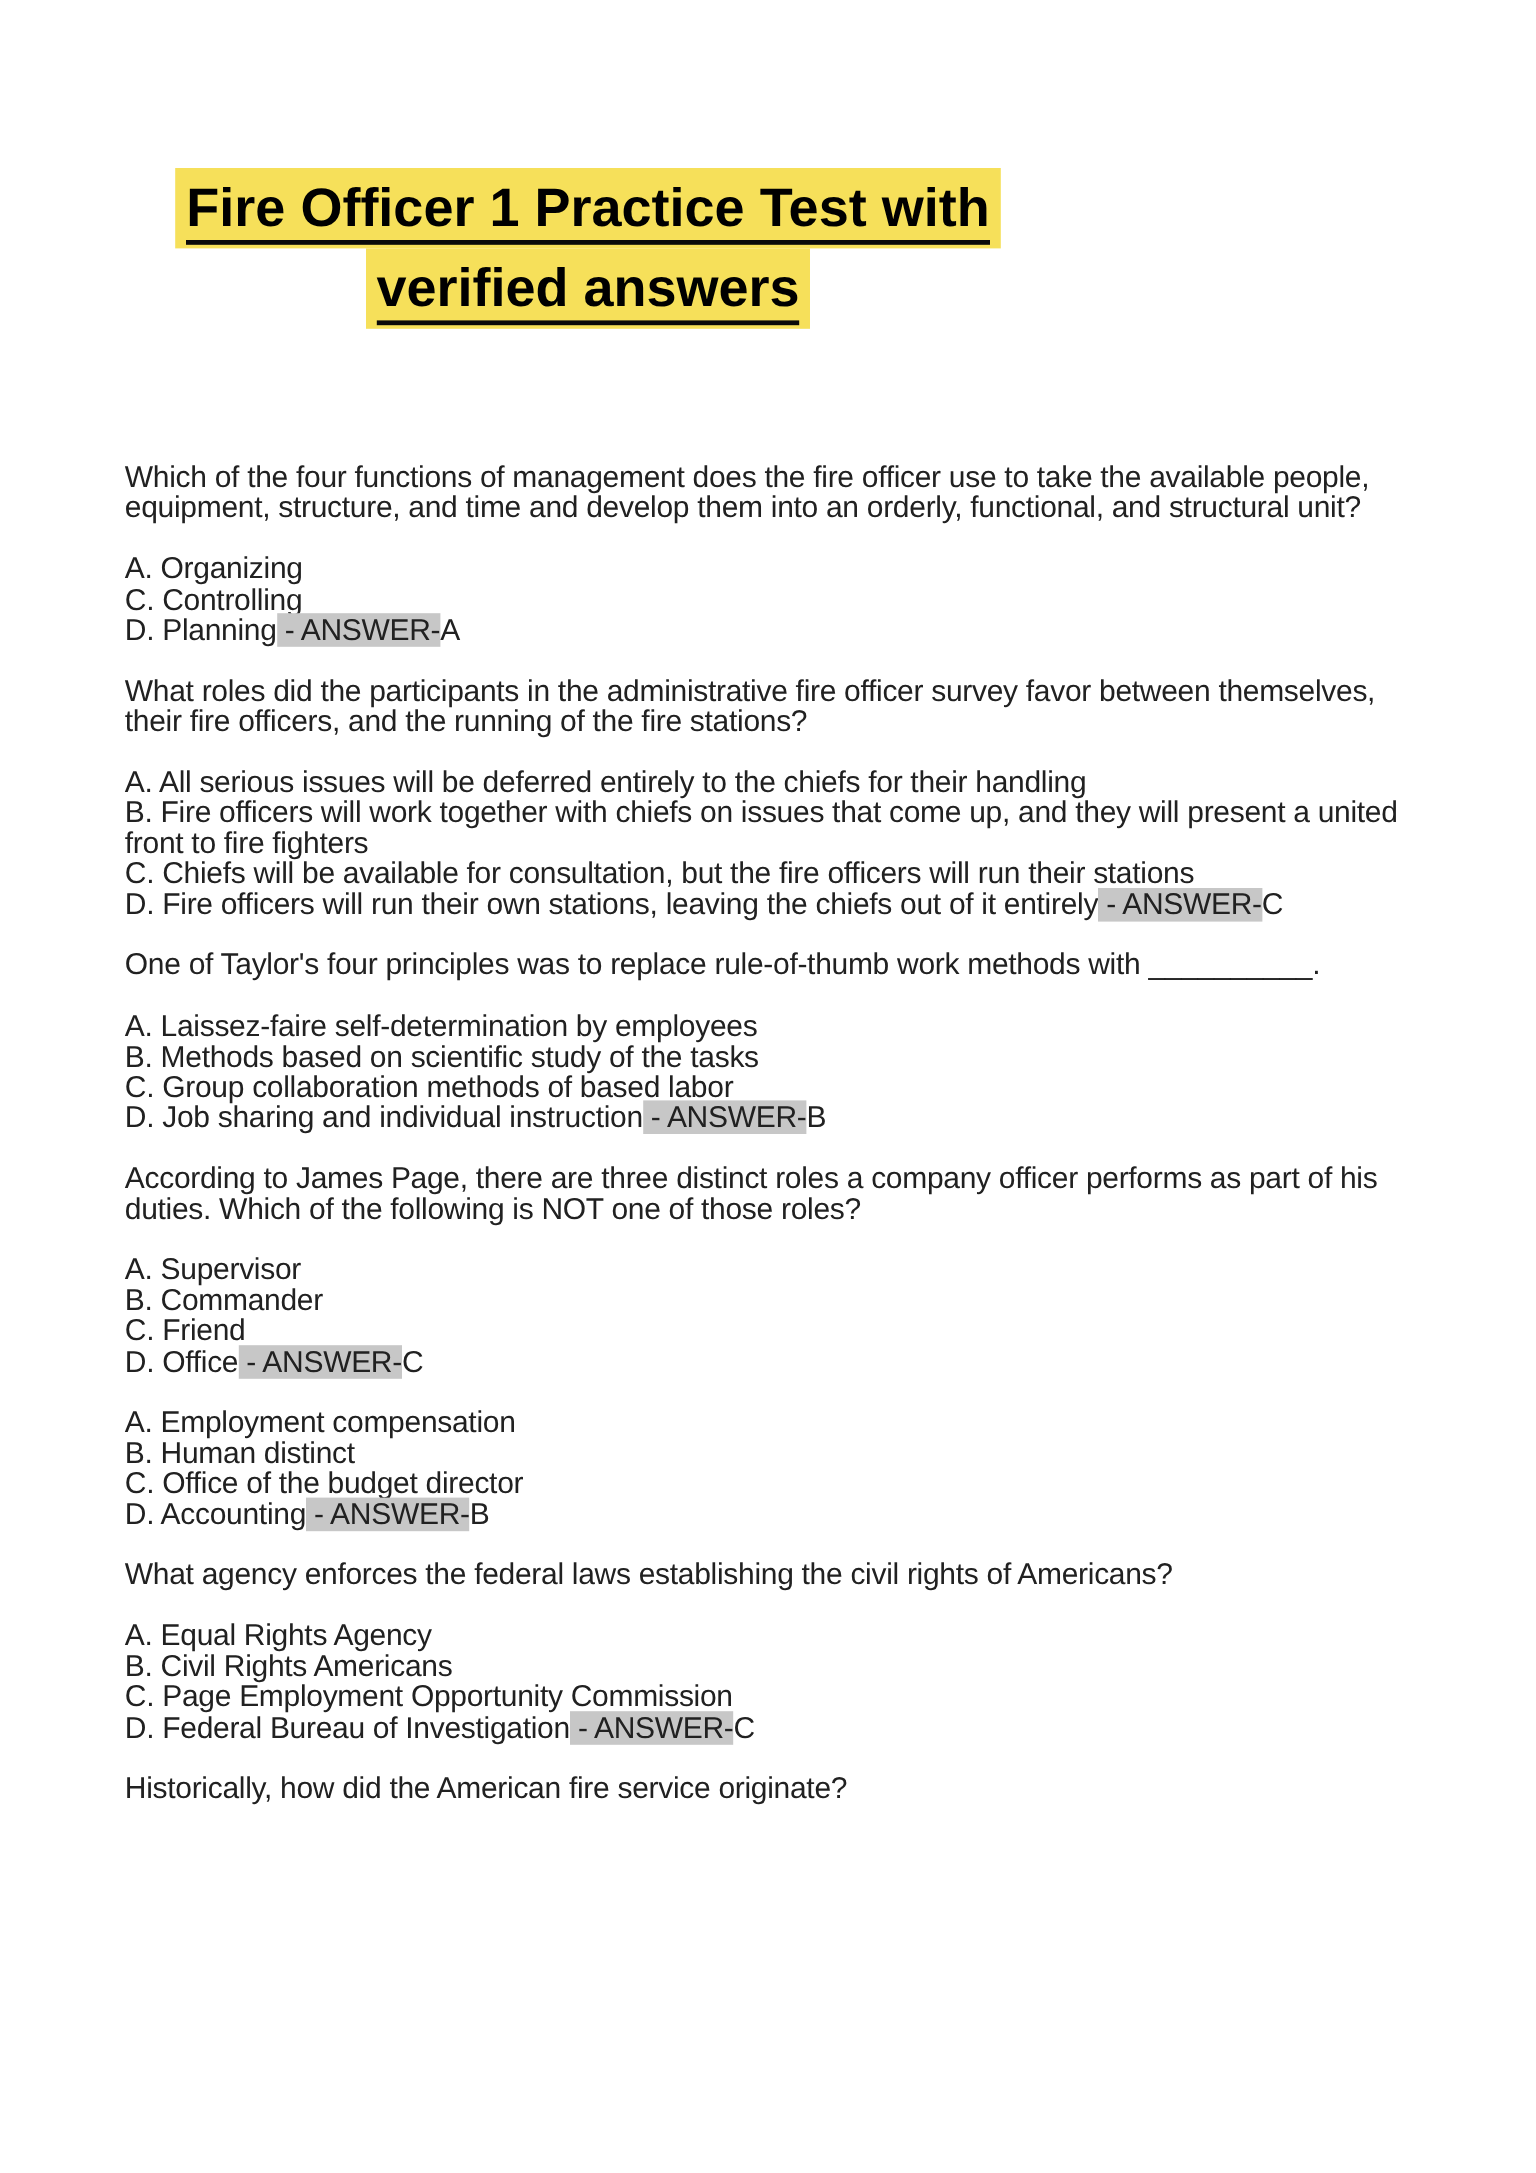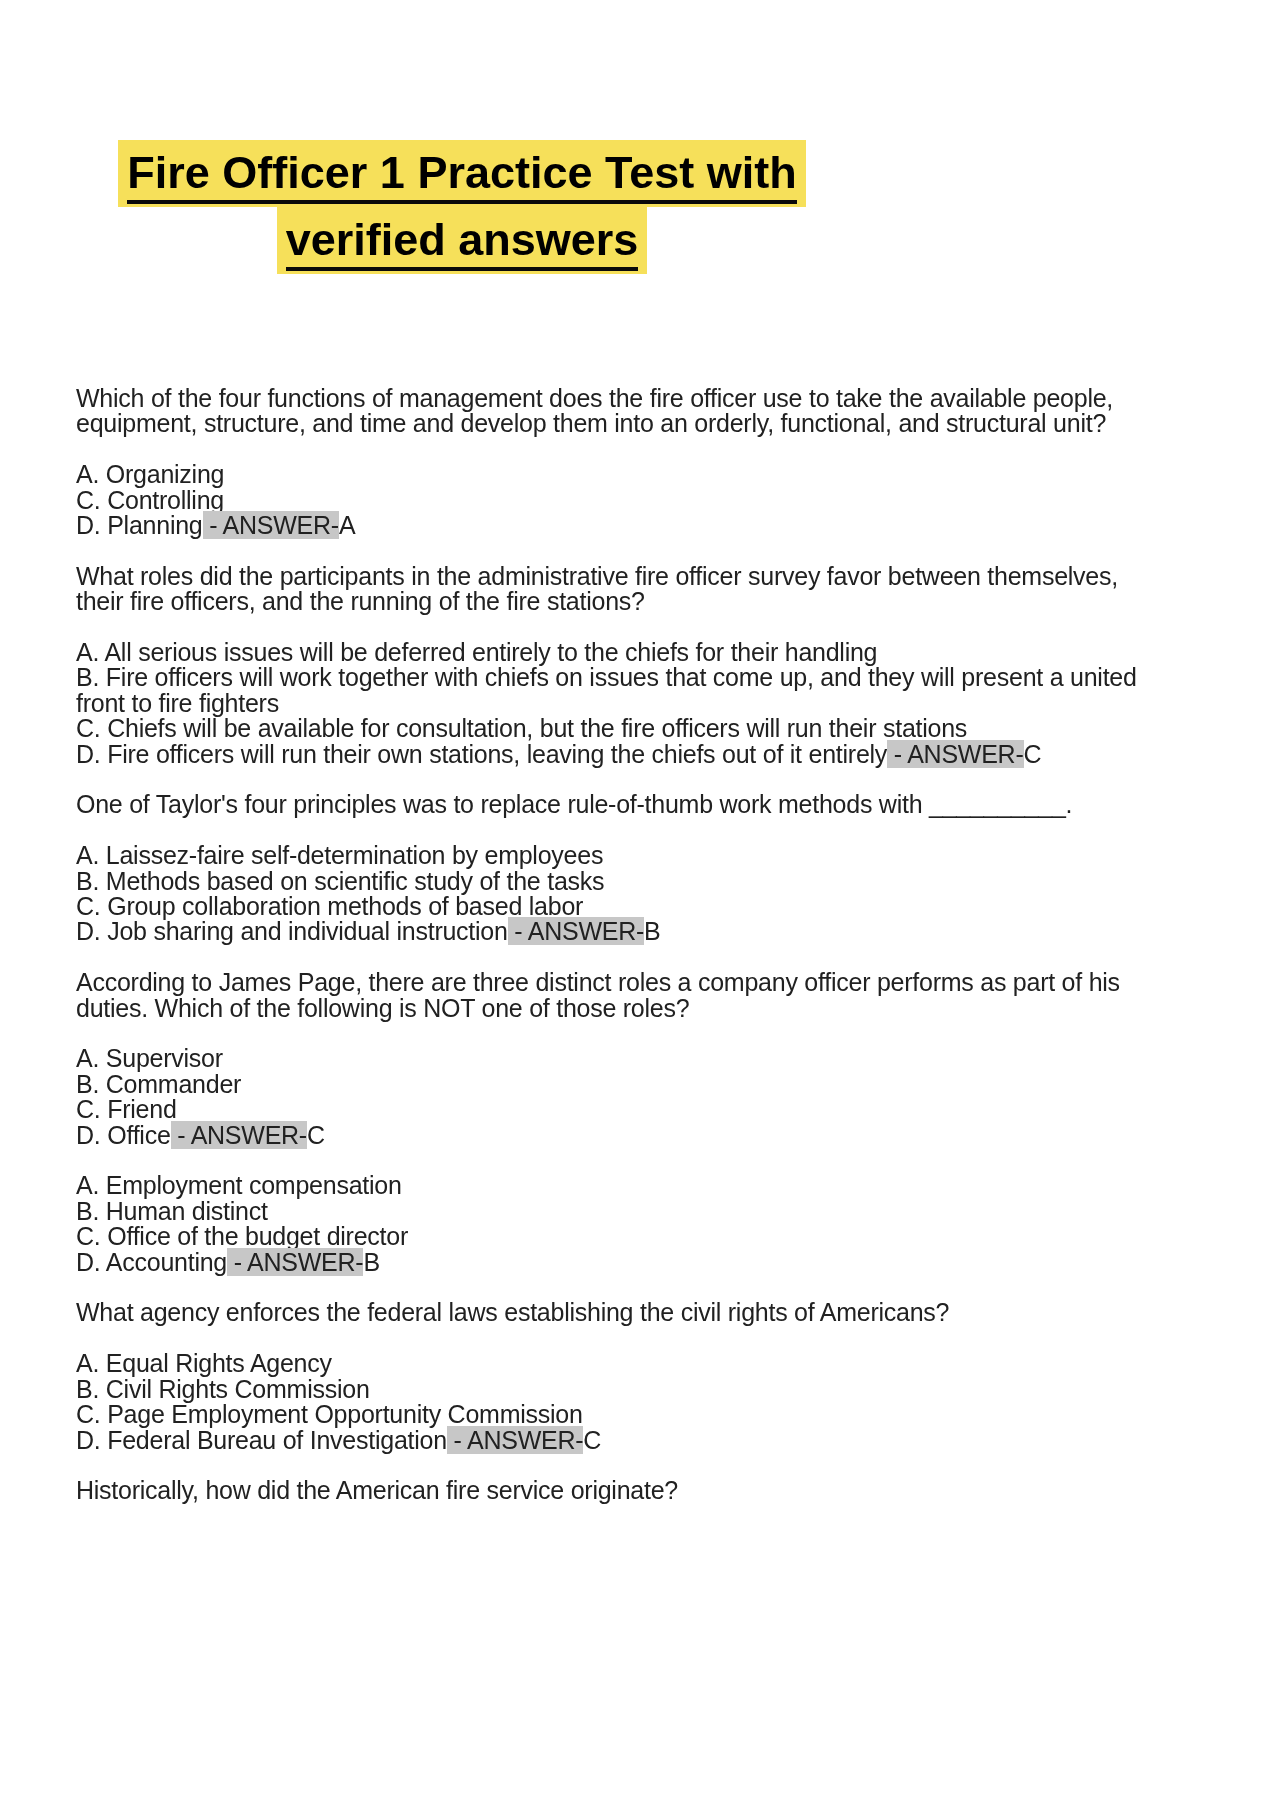--- a/index.html
+++ b/index.html
@@ -11,21 +11,21 @@
   *{margin:0;padding:0;box-sizing:border-box;}
   html,body{width:1280px;background:var(--page-bg);}
   body{
     height:1811px;
     overflow:hidden;
     font-family:"Liberation Sans","DejaVu Sans",sans-serif;
     color:var(--text);
   }
   .page{
     width:1280px;height:1666px;
-    padding-left:76px;
+    padding-left:104px;
     padding-top:140px;
   }
   .title{
     width:772px;
     text-align:center;
     font-size:45px;
     font-weight:bold;
     line-height:62px;
     color:#000;
     margin-bottom:112px;
@@ -123,21 +123,21 @@
           <div class="line"><span>D. Accounting</span><span class="ans-marker"> - ANSWER-</span><span>B</span></div>
         </div>
   </div>
 
   <div class="question-block">
     <div class="q-lines">
           <div class="line">What agency enforces the federal laws establishing the civil rights of Americans?</div>
         </div>
     <div class="q-options">
           <div class="line">A. Equal Rights Agency</div>
-          <div class="line">B. Civil Rights Commission</div>
+          <div class="line">B. Civil Rights Americans</div>
           <div class="line">C. Page Employment Opportunity Commission</div>
           <div class="line"><span>D. Federal Bureau of Investigation</span><span class="ans-marker"> - ANSWER-</span><span>C</span></div>
         </div>
   </div>
 
   <div class="question-block">
     <div class="q-lines">
           <div class="line">Historically, how did the American fire service originate?</div>
         </div>
 

